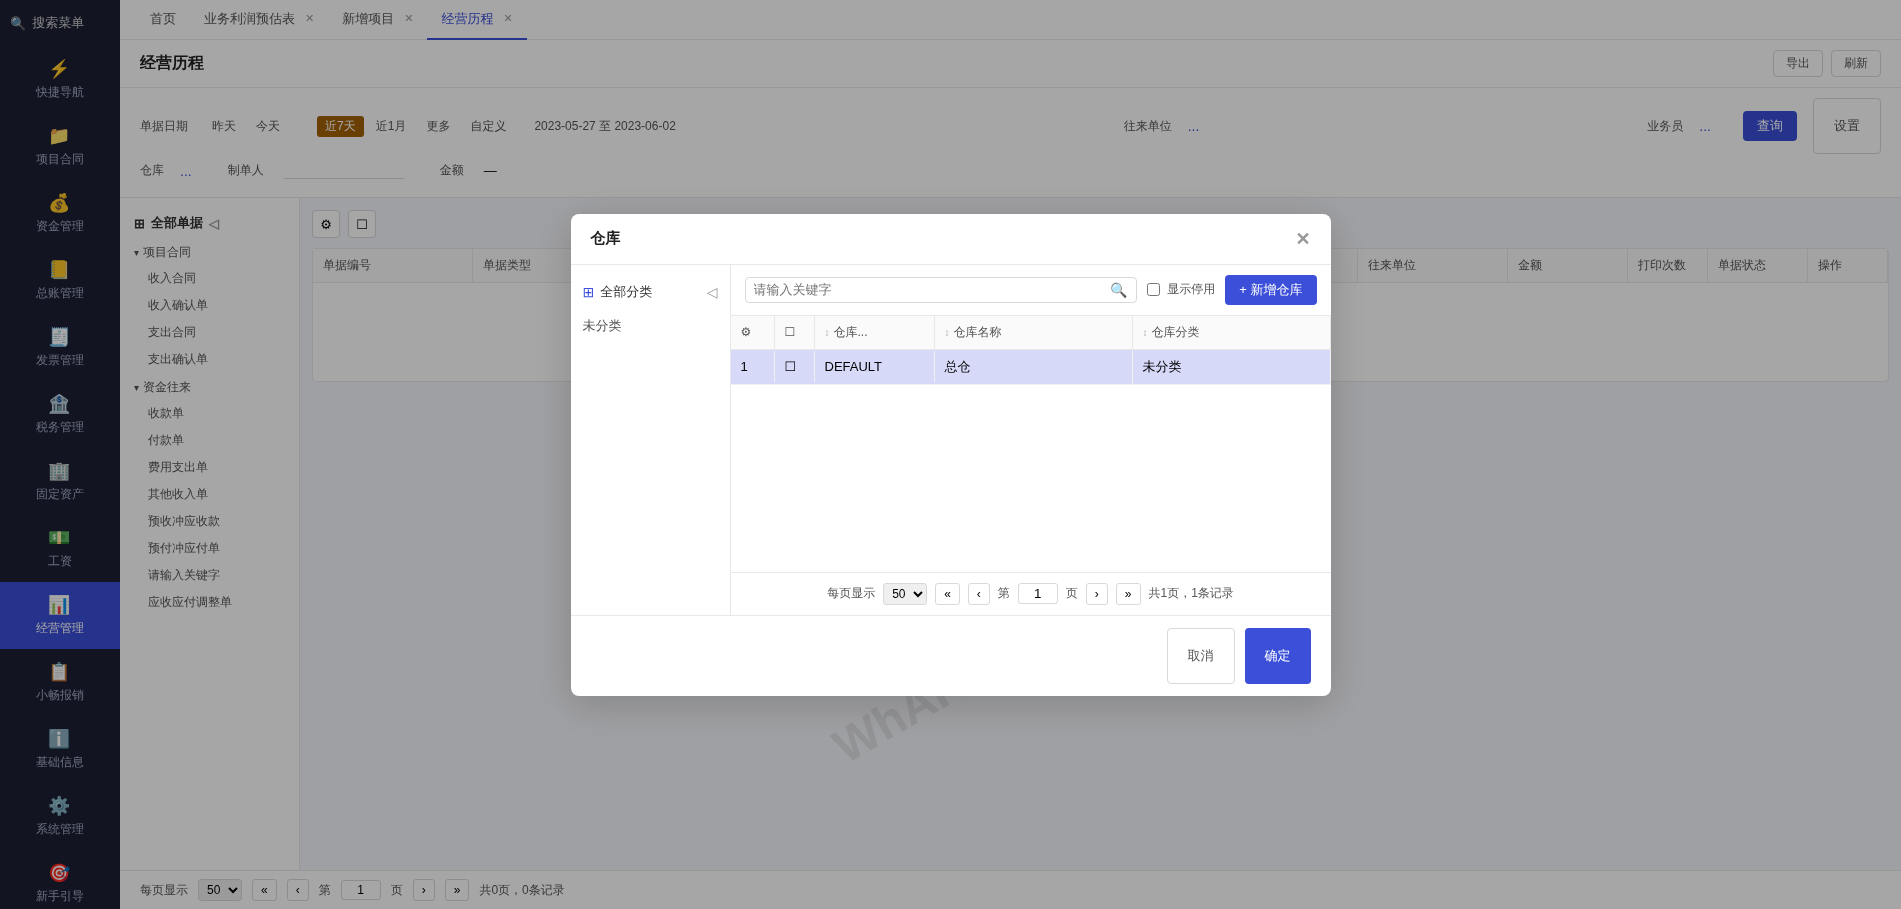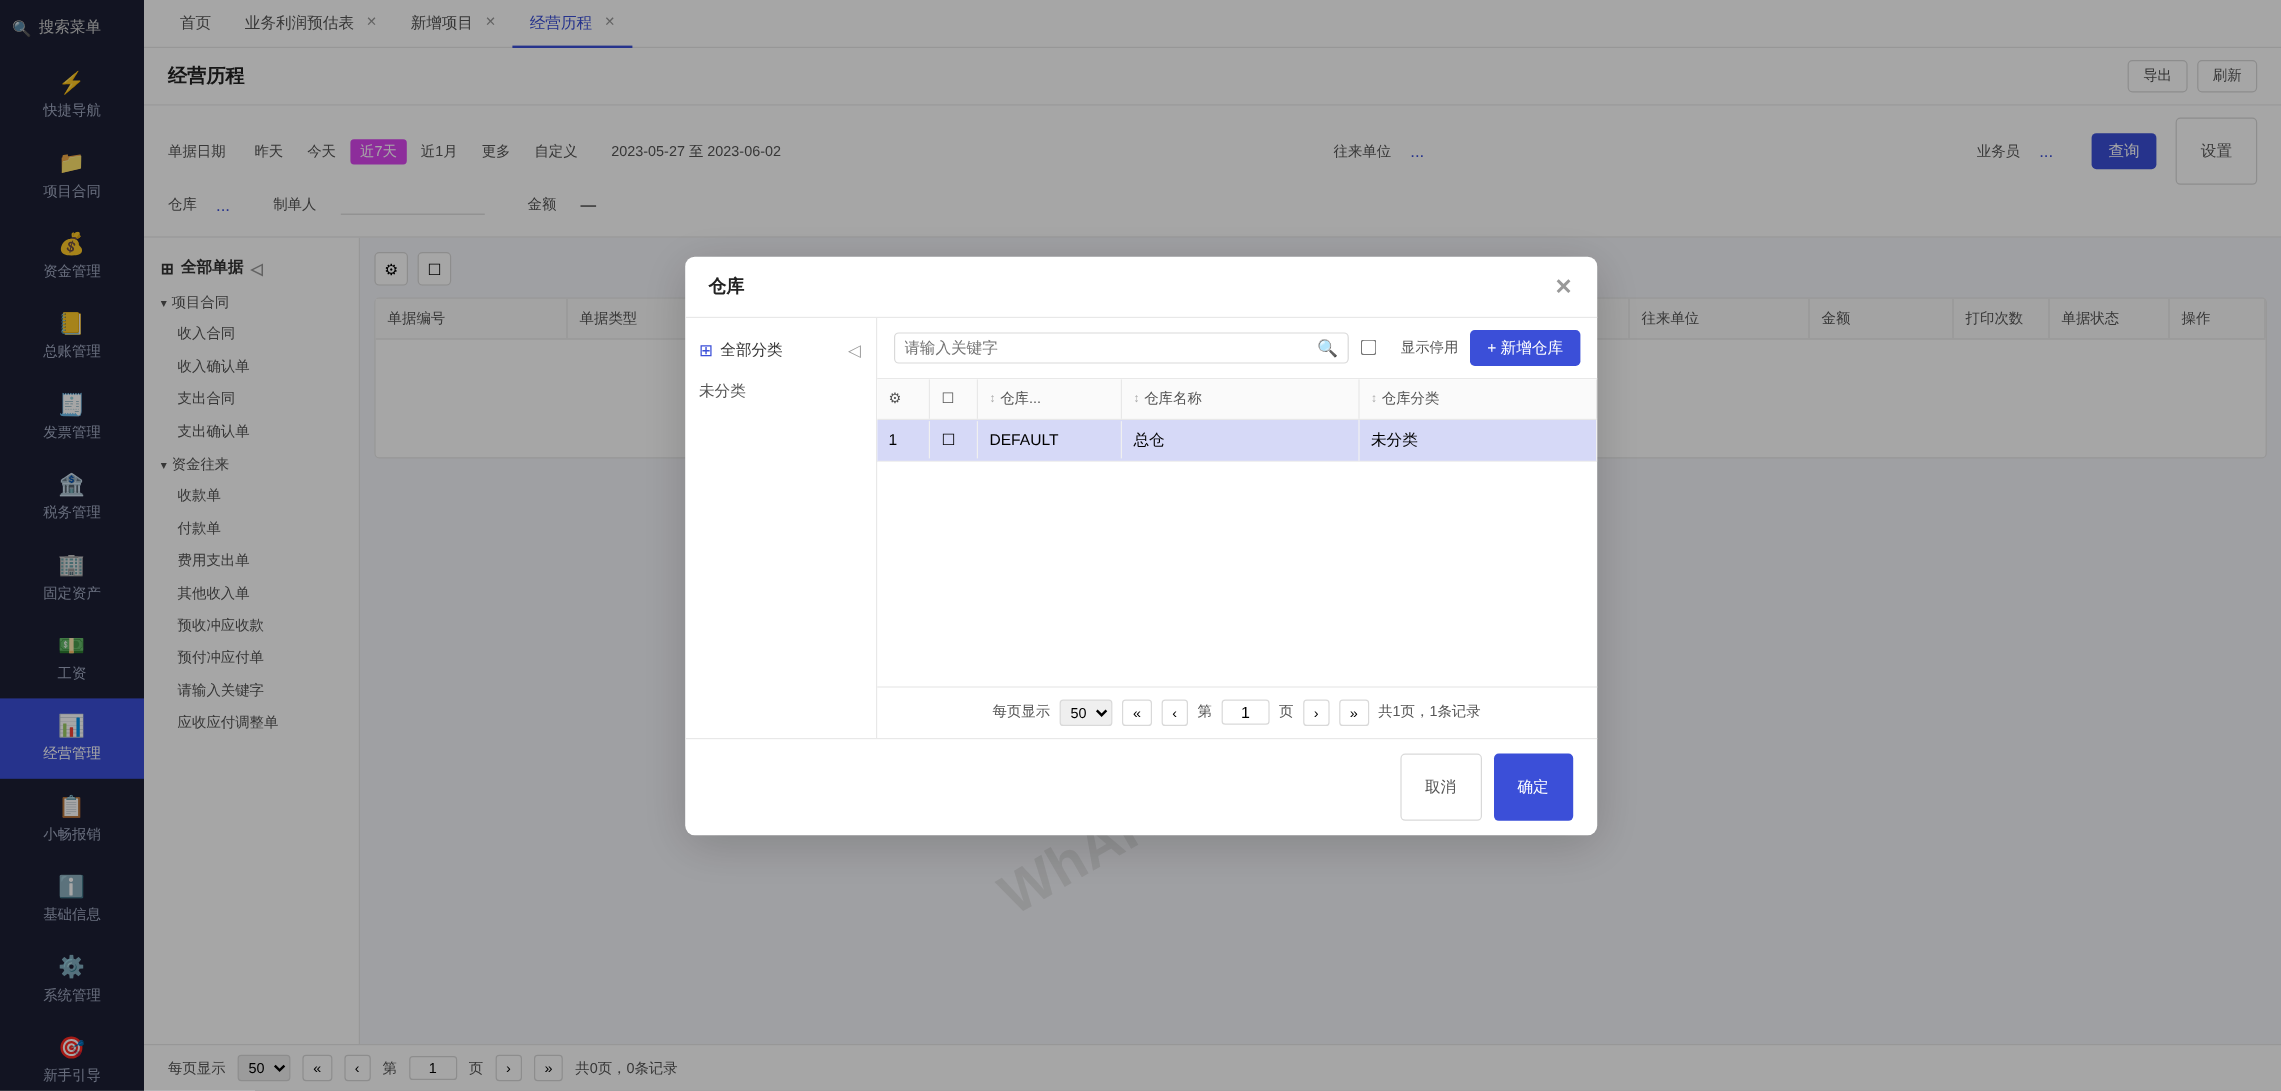--- a/index.html
+++ b/index.html
@@ -54,21 +54,21 @@
     
     .filter-area {
       background: #fff; padding: 10px 20px; border-bottom: 1px solid #e8e8e8;
     }
     .filter-row { display: flex; align-items: center; gap: 16px; margin-bottom: 8px; flex-wrap: wrap; }
     .filter-label { color: #555; font-size: 12px; white-space: nowrap; }
     .date-btn {
       padding: 2px 8px; border-radius: 3px; font-size: 12px; cursor: pointer;
       border: none; background: transparent; color: #555;
     }
-    .date-btn.active { background: #d946ef; color: #fff; }
+    .date-btn.active { background: #a16207; color: #fff; margin-left: 25px; }
     .date-range { font-size: 12px; color: #555; margin-left: 4px; }
     .filter-dots { color: #3b4fd8; cursor: pointer; font-size: 14px; }
 
     
     .content-wrapper {
       display: flex; flex: 1; overflow: hidden;
     }
 
     
     .doc-sidebar {
@@ -151,21 +151,21 @@
     .modal-toolbar {
       display: flex; align-items: center; gap: 10px; padding: 10px 14px;
       border-bottom: 1px solid #e8e8e8;
     }
     .search-box {
       display: flex; align-items: center; border: 1px solid #d9d9d9;
       border-radius: 4px; padding: 4px 8px; flex: 1;
     }
     .search-box input { border: none; outline: none; flex: 1; font-size: 13px; color: #555; }
     .search-icon { color: #999; font-size: 14px; }
-    .checkbox-label { display: flex; align-items: center; gap: 20px; font-size: 12px; color: #555; cursor: pointer; }
+    .checkbox-label { display: flex; align-items: center; gap: 7px; font-size: 12px; color: #555; cursor: pointer; }
     .btn-add {
       background: #3b4fd8; color: #fff; border: none; padding: 6px 14px;
       border-radius: 4px; cursor: pointer; font-size: 13px; white-space: nowrap;
     }
 
     
     .modal-table { flex: 1; overflow-y: auto; }
     .modal-table-header {
       display: flex; background: #fafafa; border-bottom: 1px solid #e8e8e8;
       font-size: 12px; color: #555; font-weight: 500;

